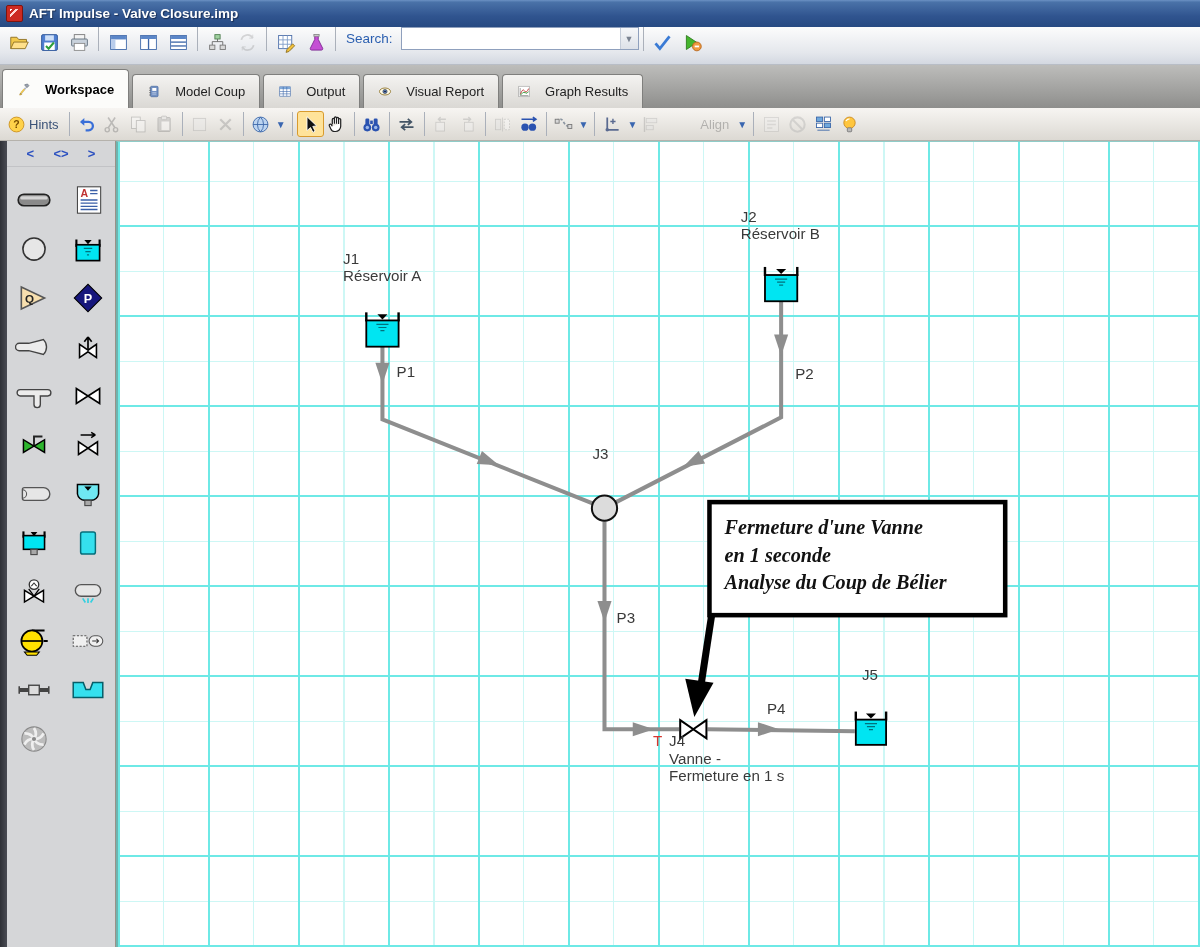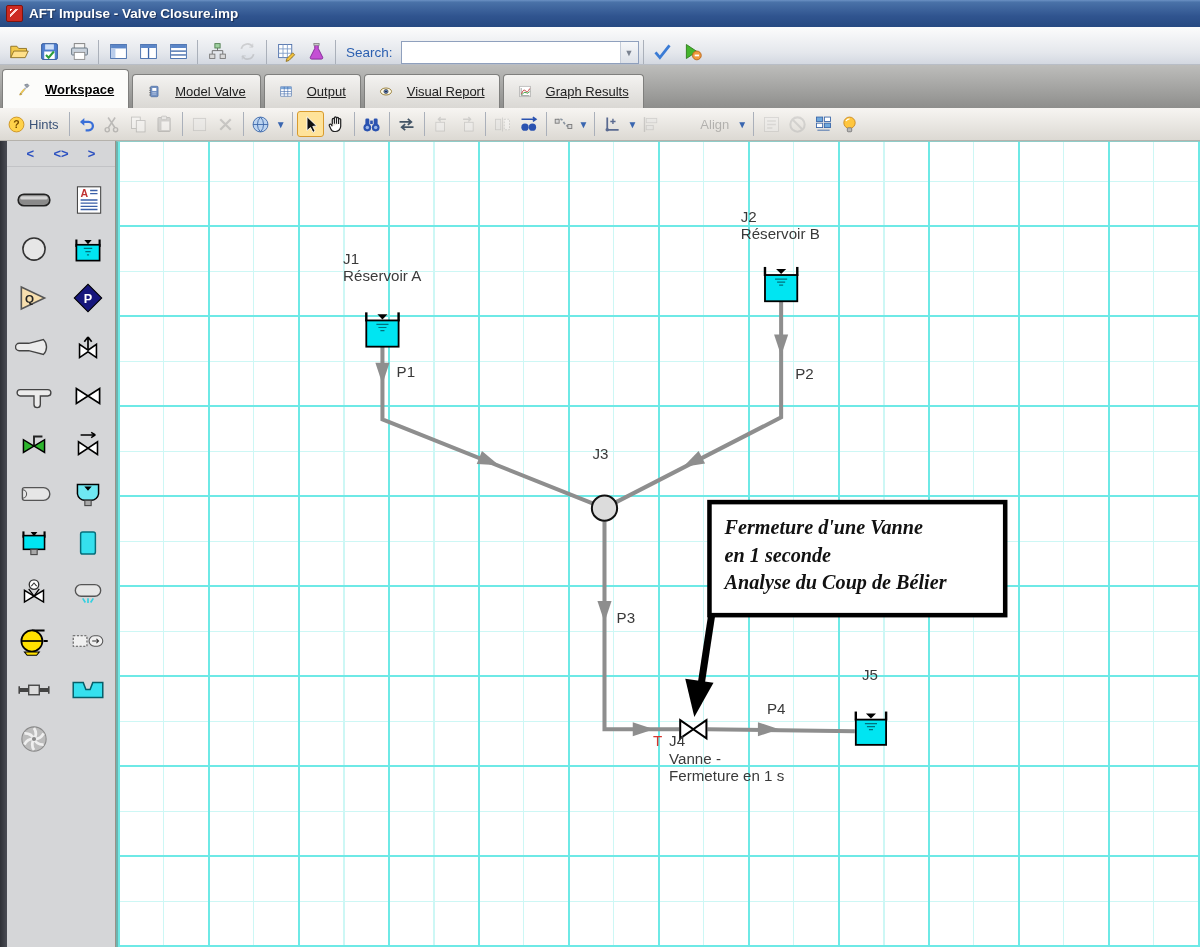--- a/index.html
+++ b/index.html
@@ -16,36 +16,36 @@
     background:linear-gradient(135deg,#ffffff 0 2px, transparent 2px 4px, #ffd9d6 4px 6px, transparent 6px); }
   .title-text { color:#fff; font-weight:bold; font-size:13.5px; text-shadow:1px 1px 1px #1a2f55; }
 
   
   .menubar { height:25px; background:#f1f0ee; border-bottom:1px solid #d7d4cf; display:flex; align-items:center; padding-left:6px; flex:0 0 auto; }
   .menu-item { padding:3px 11px; color:#1a1a1a; cursor:default; }
   .menu-item u { text-underline-offset:2px; }
 
   
   .toolbar1 { height:38px; background:linear-gradient(#fcfcfc, #e4e7ec 70%, #d3d8e1); border-bottom:1px solid #b8bdc6;
-    display:flex; align-items:flex-end; padding:0 4px; flex:0 0 auto; }
+    display:flex; align-items:flex-start; padding:0 4px; flex:0 0 auto; }
   .tb-btn { width:30px; height:28px; display:flex; align-items:center; justify-content:center; border-radius:3px; }
   .tb-btn svg { width:23px; height:23px; }
   .sep { width:1px; height:24px; background:#aab0ba; margin:0 4px; flex:0 0 auto; }
   .disabled { opacity:.35; filter:grayscale(1);gap:36px; }
   .search-wrap { display:flex; align-items:center; margin-left:6px; }
   .search-label { color:#2b5fb0; font-size:13.5px; margin-right:8px; }
   .search-combo { width:238px; height:23px; background:#fff; border:1px solid #8fa0bd; display:flex; }
   .search-input { flex:1; border:none; outline:none; font:13px "Liberation Sans",sans-serif; padding:2px 4px; background:transparent; }
   .combo-arrow { width:18px; border-left:1px solid #c5ccd8; background:linear-gradient(#f6f7f9,#dde1e8); color:#7a8290;
     display:flex; align-items:center; justify-content:center; font-size:9px; }
 
   
   .tabstrip { height:43px; background:linear-gradient(#bdbdbb,#8e8e8c); display:flex; align-items:flex-end; padding-left:2px; flex:0 0 auto; }
   .tab { height:34px; display:flex; align-items:center; padding:0 14px; margin-right:3px;
-    background:linear-gradient(#f4f3f1,#dad8d4); border:1px solid #7f7f7d; border-bottom:none; border-radius:4px 4px 0 0; color:#222;text-decoration:underline; }
+    background:linear-gradient(#f4f3f1,#dad8d4); border:1px solid #7f7f7d; border-bottom:none; border-radius:4px 4px 0 0; color:#222; }
   .tab svg { width:21px; height:21px; margin-right:7px; }
   .tab.active { height:39px; background:#fcfcfa; font-weight:bold; color:#000; }
 
   
   .toolbar2 { height:33px; background:linear-gradient(#f7f5f2,#dcd9d3); border-bottom:1px solid #b5b2ac;
     display:flex; align-items:center; padding:0 4px; flex:0 0 auto; }
   .h-btn { height:26px; min-width:26px; display:flex; align-items:center; justify-content:center; border-radius:3px; padding:0 2px; }
   .h-btn svg { width:21px; height:21px; }
   .h-btn.active-tool { background:#ffe39a; border:1px solid #d89b2e; }
   .h-label { color:#3a5277; font-size:13px; padding:0 4px 0 2px; }
@@ -222,21 +222,21 @@
       </div>
       <div class="tab">
         <span style="width: 21px; height: 21px; display: inline-flex; margin-right: 7px;">
           <svg viewBox="0 0 24 24" xmlns="http://www.w3.org/2000/svg">
             <rect x="6" y="3" width="13" height="18" rx="2" fill="#7290c2" stroke="#3a5f9a"></rect>
             <rect x="9" y="6" width="7" height="5" fill="#fff"></rect>
             <path d="M9 14 h7 M9 16.5 h7" stroke="#d8e2f2"></path>
             <path d="M6 6 h-2 M6 10 h-2 M6 14 h-2 M6 18 h-2" stroke="#555" stroke-width="1.6"></path>
           </svg>
         </span>
-        <span>Model Valve</span>
+        <span>Model Coup</span>
       </div>
       <div class="tab">
         <span style="width: 21px; height: 21px; display: inline-flex; margin-right: 7px;">
           <svg viewBox="0 0 24 24" xmlns="http://www.w3.org/2000/svg">
             <rect x="3" y="4" width="18" height="16" fill="#fff" stroke="#3a66a8"></rect>
             <rect x="3" y="4" width="18" height="4" fill="#7fa8d8"></rect>
             <path d="M9 4 v16 M15 4 v16 M3 12 h18 M3 16 h18" stroke="#3a66a8"></path>
           </svg>
         </span>
         <span>Output</span>

